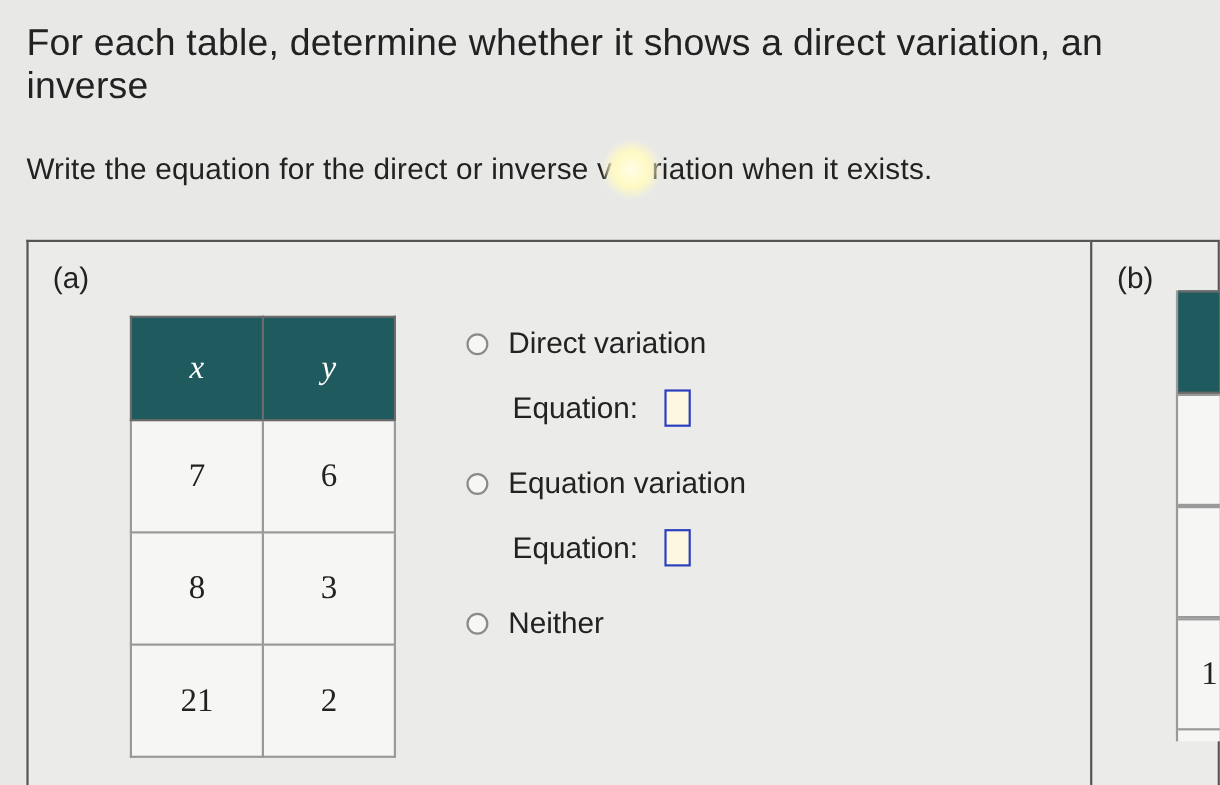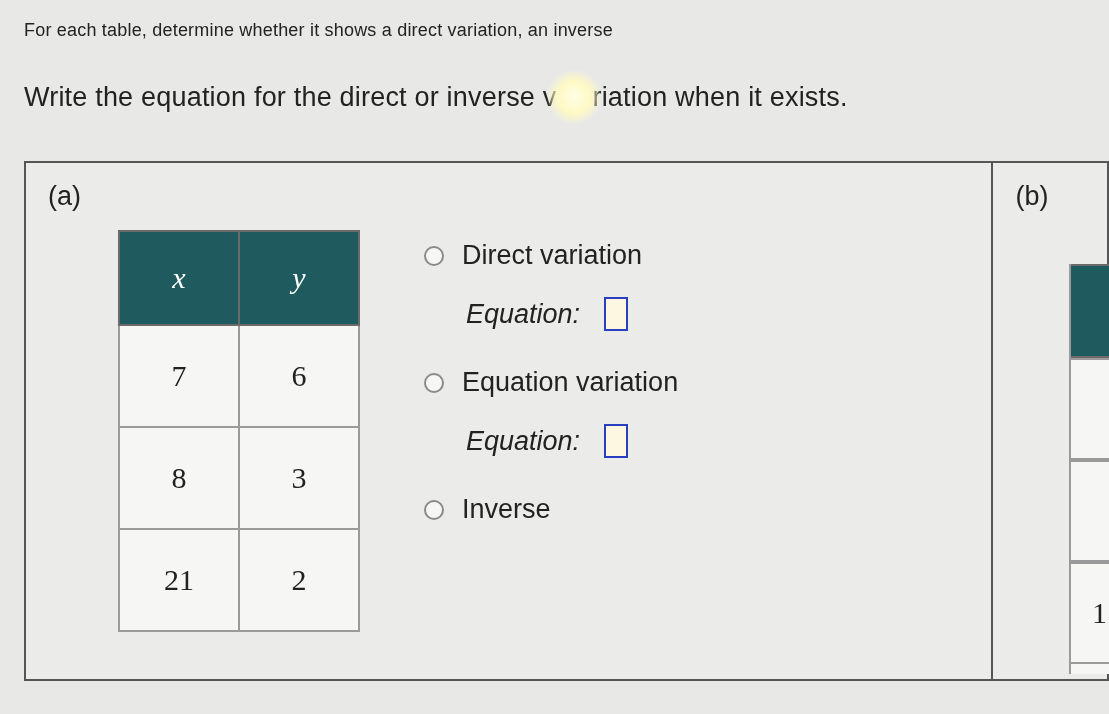--- a/index.html
+++ b/index.html
@@ -8,21 +8,21 @@
     padding: 20px 0 0 24px;
     font-family: Verdana, Geneva, sans-serif;
     background: #e8e9e7;
     color: #222;
     width: 1109px;
     height: 714px;
     overflow: hidden;
     position: relative;
   }
   .prompt-line {
-    font-size: 18px;
+    font-size: 34px;
     margin-bottom: 28px;
     letter-spacing: 0.2px;
   }
   .prompt-line2 {
     font-size: 27px;
     margin-bottom: 36px;
     letter-spacing: 0.2px;
     display: flex;
     align-items: center;
     gap: 0;
@@ -87,21 +87,20 @@
   }
   .opt-row {
     display: flex;
     align-items: center;
     gap: 18px;
     margin-bottom: 26px;
   }
   .opt-row.indent {
     padding-left: 42px;
     margin-bottom: 36px;
-    font-style: italic;
   }
   .radio {
     width: 20px;
     height: 20px;
     border: 2px solid #8a8a88;
     border-radius: 50%;
     background: #f6f6f4;
     flex-shrink: 0;
   }
   .eq-box {
@@ -197,21 +196,21 @@
           <span class="radio"></span>
           <span>Equation variation</span>
         </div>
         <div class="opt-row indent">
           <span>Equation:</span>
           <span class="eq-box"></span>
         </div>
 
         <div class="opt-row">
           <span class="radio"></span>
-          <span>Inverse</span>
+          <span>Neither</span>
         </div>
 
       </div>
     </div>
   </div>
 
   <div class="cell-b">
     <div class="part-label">(b)</div>
   </div>
 

